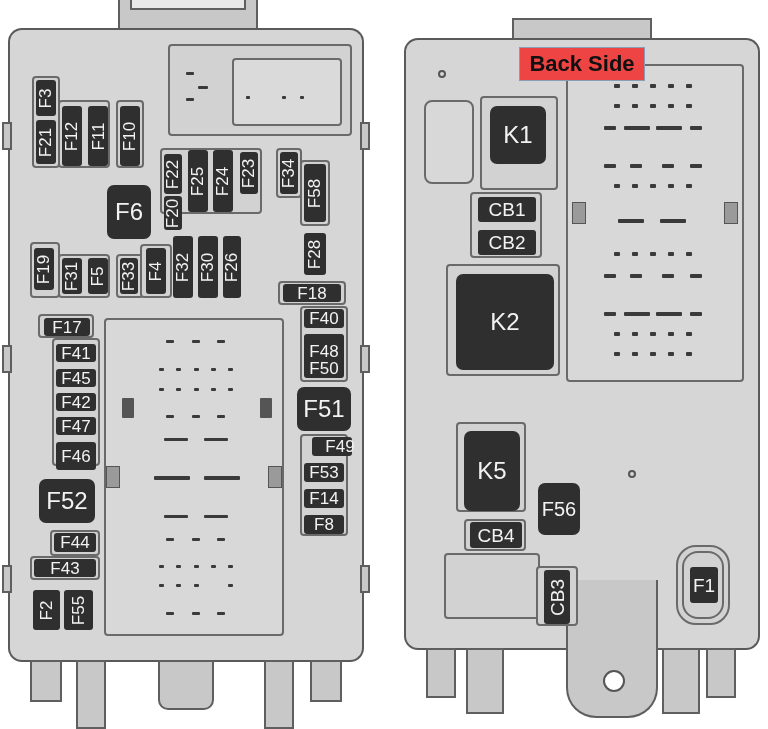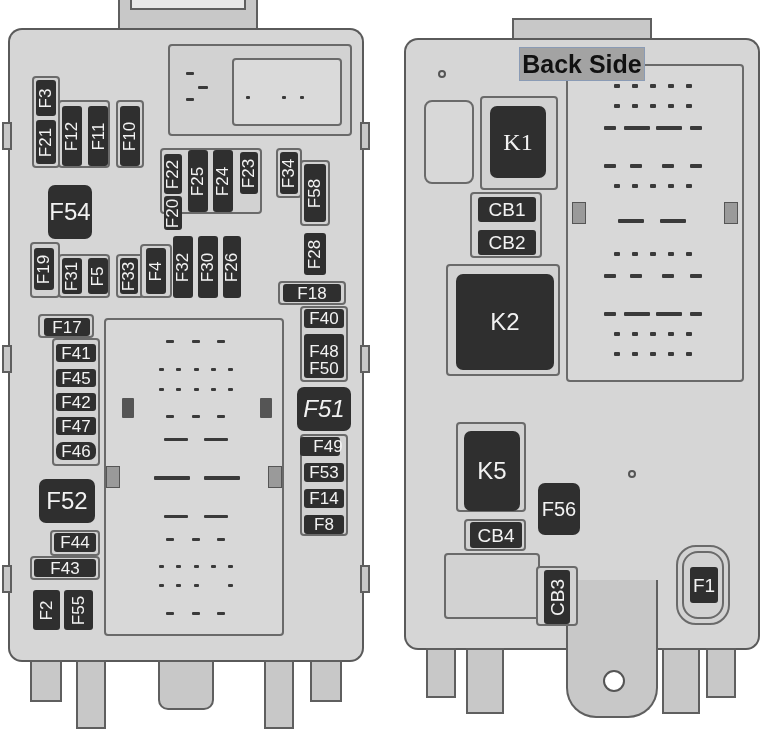--- a/index.html
+++ b/index.html
@@ -5,21 +5,21 @@
   html, body { margin:0; padding:0; background:#ffffff; }
   body { width:768px; height:729px; position:relative; overflow:hidden; font-family:"Liberation Sans", sans-serif; }
   .abs { position:absolute; box-sizing:border-box; }
   .panel { background:#d6d6d6; border:2px solid #5a5a5a; border-radius:14px; }
   .frame { border:2px solid #6a6a6a; border-radius:4px; background:#d2d2d2; }
   .fuse { background:#2f2f2f; color:#f2f2f2; border-radius:3px; display:flex; align-items:center; justify-content:center; font-size:17px; line-height:1; letter-spacing:0; white-space:nowrap; }
   .fuse.big { border-radius:7px; font-size:24px; }
   .fuse.v span { display:inline-block; transform:rotate(-90deg); }
   .tab { background:#c8c8c8; border:2px solid #5f5f5f; }
   .slot { background:#3a3a3a; border-radius:1px; }
-  .title-box { background:#a3a3a3; border:1px solid #8a9bb5; font-weight:bold; font-size:25px; color:#111; display:flex; align-items:center; justify-content:center; }
+  .title-box { background:#ef4444; border:1px solid #8a9bb5; font-weight:bold; font-size:22px; color:#111; display:flex; align-items:center; justify-content:center; }
   .hole { border:2px solid #555; border-radius:50%; background:#d6d6d6; }
   .whitehole { border:2px solid #555; border-radius:50%; background:#fff; }
 </style>
 </head>
 <body>
 
 <div class="abs" style="left:0;top:0;width:384px;height:729px;">
 
   <div class="abs tab" style="left:118px;top:0;width:140px;height:34px;border-top:none;"></div>
   <div class="abs" style="left:130px;top:0;width:116px;height:10px;border:2px solid #5f5f5f;border-top:none;background:#e8e8e8;"></div>
@@ -84,21 +84,21 @@
       <span>F23</span>
     </div>
   <div class="abs fuse v" style="left:280px;top:152px;width:18px;height:42px;">
       <span>F34</span>
     </div>
   <div class="abs frame" style="left:300px;top:160px;width:30px;height:66px;"></div>
   <div class="abs fuse v" style="left:304px;top:164px;width:22px;height:58px;">
       <span>F58</span>
     </div>
 
-  <div class="abs fuse big" style="left:48px;top:185px;width:44px;height:54px;">F54</div>
+  <div class="abs fuse big" style="left:107px;top:185px;width:44px;height:54px;">F6</div>
 
   <div class="abs fuse v" style="left:164px;top:196px;width:18px;height:34px;">
       <span>F20</span>
     </div>
 
   <div class="abs fuse v" style="left:304px;top:233px;width:22px;height:42px;">
       <span>F28</span>
     </div>
 
   <div class="abs frame" style="left:30px;top:242px;width:30px;height:56px;"></div>
@@ -178,29 +178,29 @@
     <div class="abs" style="left:164px;top:148px;width:14px;height:22px;background:#9a9a9a;border:1px solid #555;"></div>
   </div>
 
   <div class="abs frame" style="left:38px;top:314px;width:56px;height:24px;"></div>
   <div class="abs frame" style="left:52px;top:338px;width:48px;height:128px;"></div>
   <div class="abs fuse" style="left:44px;top:318px;width:46px;height:18px;">F17</div>
   <div class="abs fuse" style="left:56px;top:344px;width:40px;height:18px;">F41</div>
   <div class="abs fuse" style="left:56px;top:369px;width:40px;height:18px;">F45</div>
   <div class="abs fuse" style="left:56px;top:393px;width:40px;height:18px;">F42</div>
   <div class="abs fuse" style="left:56px;top:417px;width:40px;height:18px;">F47</div>
-  <div class="abs fuse" style="left:56px;top:442px;width:40px;height:18px;border-radius:7px;">F46</div>
+  <div class="abs fuse" style="left:56px;top:442px;width:40px;height:28px;">F46</div>
 
   <div class="abs frame" style="left:300px;top:306px;width:48px;height:76px;"></div>
   <div class="abs fuse" style="left:304px;top:309px;width:40px;height:19px;">F40</div>
   <div class="abs fuse" style="left:304px;top:334px;width:40px;height:35px;">F48</div>
   <div class="abs fuse" style="left:304px;top:359px;width:40px;height:19px;">F50</div>
-  <div class="abs fuse big" style="left:297px;top:387px;width:54px;height:44px;font-style:italic;">F51</div>
+  <div class="abs fuse big" style="left:297px;top:387px;width:54px;height:44px;">F51</div>
   <div class="abs frame" style="left:300px;top:434px;width:48px;height:102px;"></div>
-  <div class="abs fuse" style="left:300px;top:437px;width:40px;height:19px;padding-left:16px;">F49</div>
+  <div class="abs fuse" style="left:312px;top:437px;width:40px;height:19px;padding-left:16px;">F49</div>
   <div class="abs fuse" style="left:304px;top:463px;width:40px;height:19px;">F53</div>
   <div class="abs fuse" style="left:304px;top:489px;width:40px;height:19px;">F14</div>
   <div class="abs fuse" style="left:304px;top:515px;width:40px;height:19px;">F8</div>
 
   <div class="abs fuse big" style="left:39px;top:479px;width:56px;height:44px;">F52</div>
 
   <div class="abs frame" style="left:50px;top:530px;width:50px;height:26px;"></div>
   <div class="abs fuse" style="left:54px;top:533px;width:42px;height:19px;">F44</div>
   <div class="abs frame" style="left:30px;top:556px;width:70px;height:24px;"></div>
   <div class="abs fuse" style="left:34px;top:559px;width:62px;height:18px;">F43</div>
@@ -279,21 +279,21 @@
     <div class="abs slot" style="left:84px;top:288px;width:6px;height:4px;"></div>
     <div class="abs slot" style="left:102px;top:288px;width:6px;height:4px;"></div>
     <div class="abs slot" style="left:120px;top:288px;width:6px;height:4px;"></div>
     <div class="abs" style="left:6px;top:138px;width:14px;height:22px;background:#9a9a9a;border:1px solid #555;"></div>
     <div class="abs" style="left:158px;top:138px;width:14px;height:22px;background:#9a9a9a;border:1px solid #555;"></div>
   </div>
 
   <div class="abs title-box" style="left:135px;top:47px;width:126px;height:34px;">Back Side</div>
 
   <div class="abs frame" style="left:96px;top:96px;width:78px;height:94px;"></div>
-  <div class="abs fuse big" style="left:106px;top:106px;width:56px;height:72px;font-family:Liberation Serif, serif;">K1</div>
+  <div class="abs fuse big" style="left:106px;top:106px;width:56px;height:58px;">K1</div>
 
   <div class="abs frame" style="left:86px;top:192px;width:72px;height:66px;"></div>
   <div class="abs fuse" style="left:94px;top:197px;width:58px;height:25px;font-size:19px;">CB1</div>
   <div class="abs fuse" style="left:94px;top:230px;width:58px;height:25px;font-size:19px;">CB2</div>
 
   <div class="abs frame" style="left:62px;top:264px;width:114px;height:112px;"></div>
   <div class="abs fuse big" style="left:72px;top:274px;width:98px;height:96px;">K2</div>
 
   <div class="abs frame" style="left:72px;top:422px;width:70px;height:90px;"></div>
   <div class="abs fuse big" style="left:80px;top:431px;width:56px;height:80px;">K5</div>

